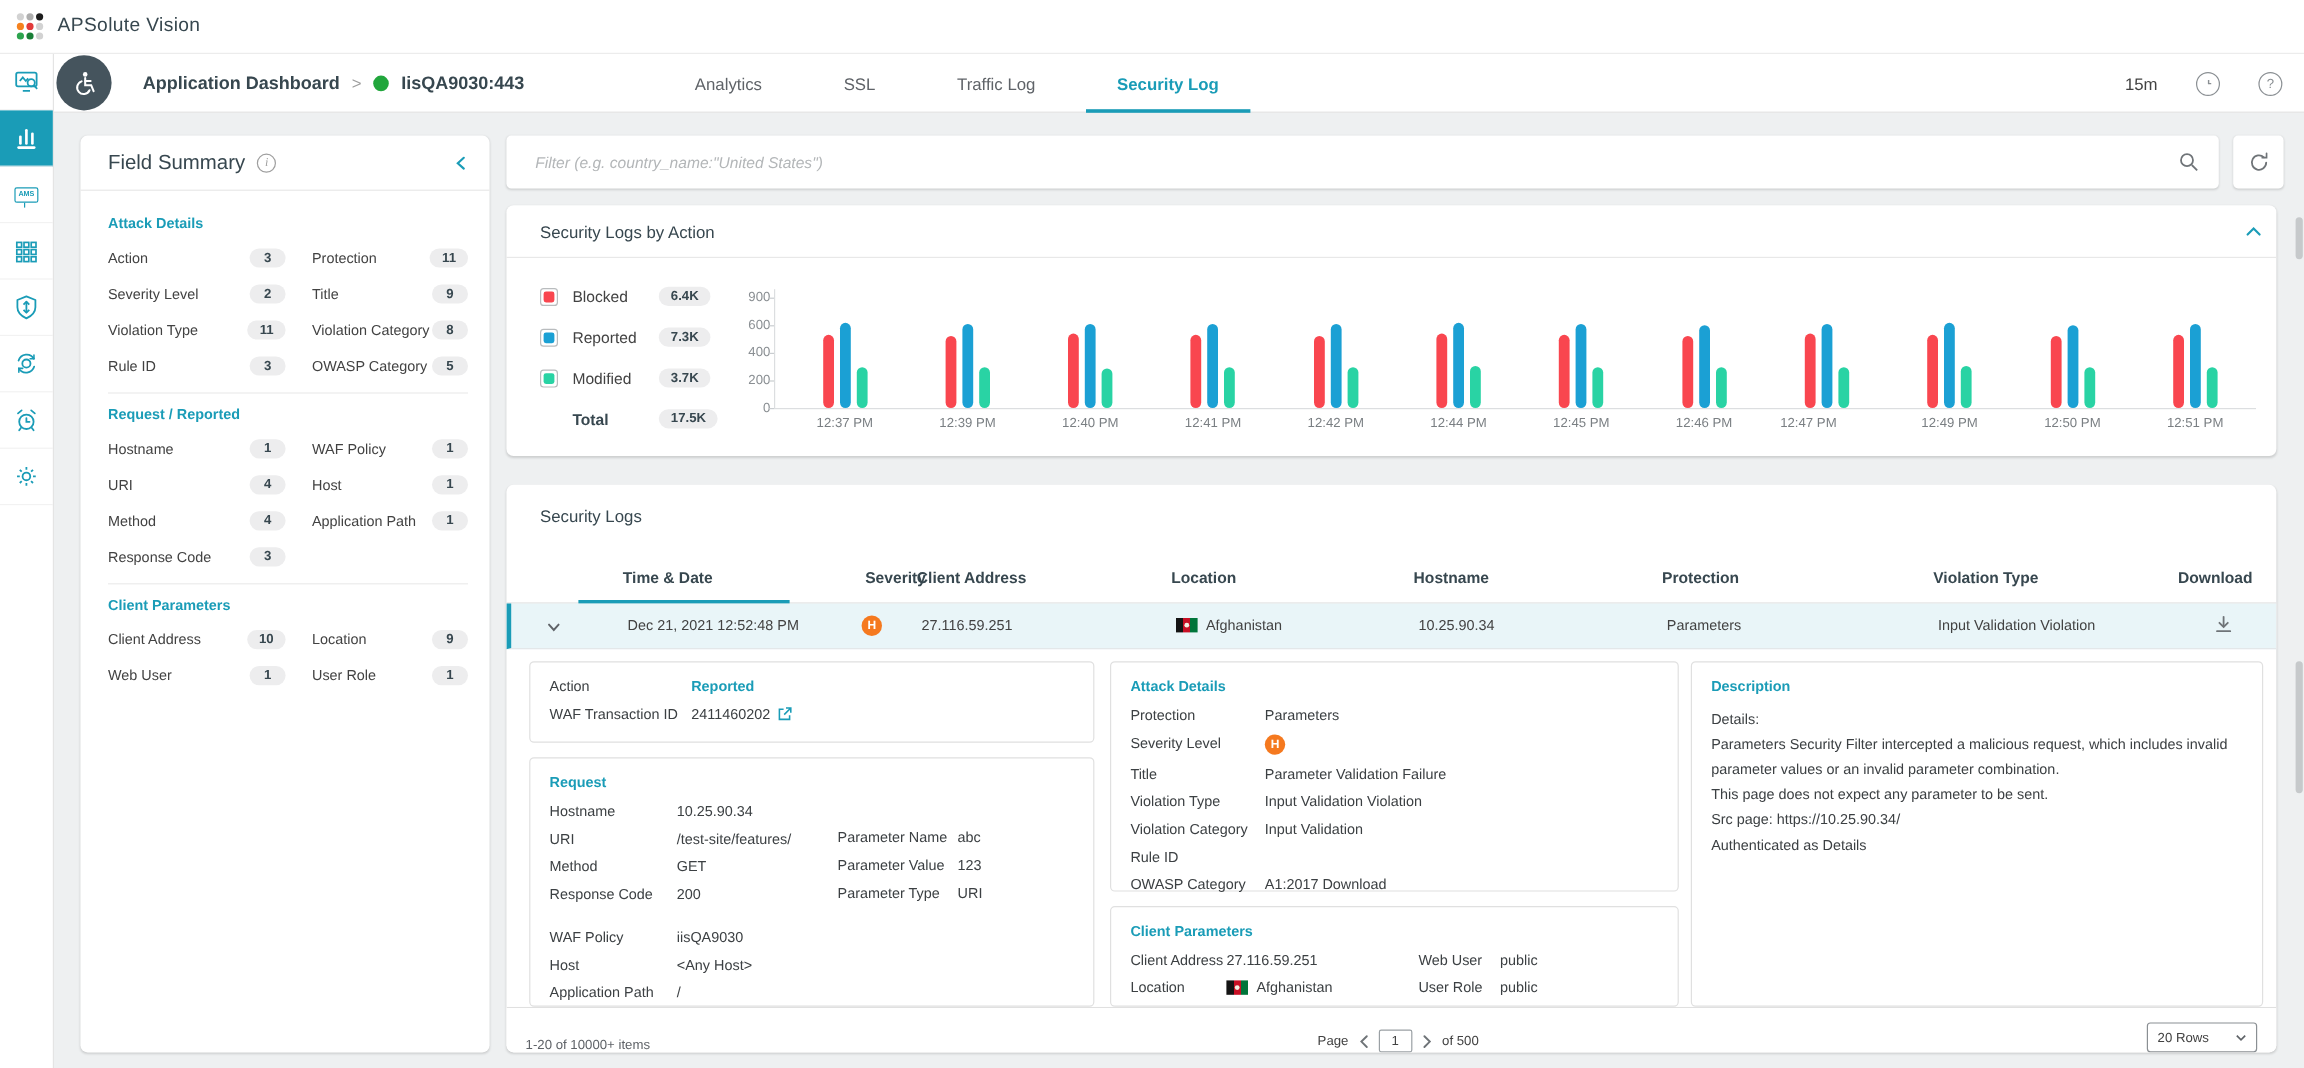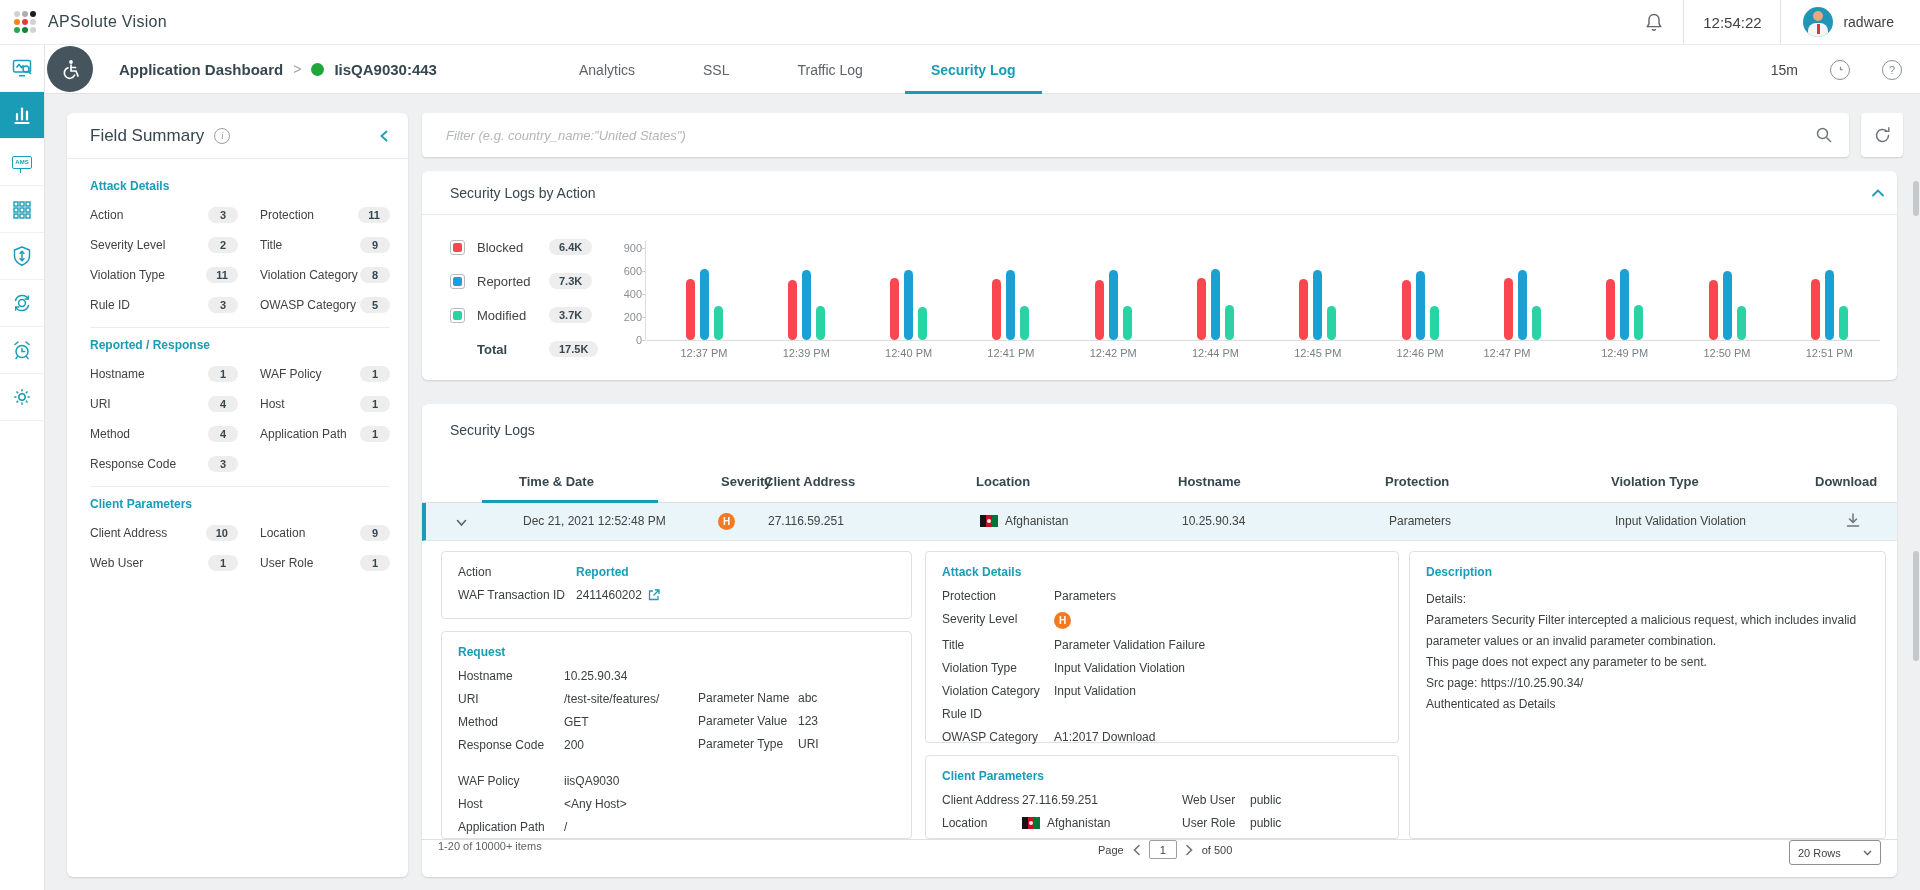--- a/index.html
+++ b/index.html
@@ -130,21 +130,21 @@
   .kv .v{display:flex;align-items:center;gap:6px;}
   .kv .v.link{color:var(--teal);font-weight:bold;}
   .kv.gap{margin-top:22px;}
   .lw118 .k{width:118px;} .lw106 .k{width:106px;} .lw100 .k{width:100px;}
   .lw112 .k{width:112px;} .lw80 .k{width:80px;} .lw68 .k{width:68px;}
   .two-col{display:flex;}
   .two-col .colA{width:240px;flex:none;}
   .two-col .colB{flex:1;}
   .desc-line{font-size:12px;color:var(--txt);line-height:21px;}
   .lfooter{position:absolute;left:0;bottom:0;width:1475px;height:38px;background:#fff;
-           border-top:1px solid var(--border);display:flex;align-items:flex-start;z-index:3;border-radius:0 0 6px 6px;}
+           border-top:1px solid var(--border);display:flex;align-items:flex-end;z-index:3;border-radius:0 0 6px 6px;}
   .items-text{margin-left:16px;font-size:11px;color:var(--muted);}
   .pager{position:absolute;left:676px;display:flex;align-items:center;gap:8px;font-size:11px;color:#424242;}
   .page-input{width:28px;height:19px;border:1px solid #9aa0a4;border-radius:2px;text-align:center;
               font-size:11px;color:#424242;font-family:"Liberation Sans",sans-serif;outline:none;padding:0;}
   .pg-btn{display:flex;cursor:pointer;}
   .rows-select{position:absolute;right:16px;height:25px;min-width:92px;border:1px solid #8a8f93;border-radius:3px;
                display:flex;align-items:center;justify-content:space-between;padding:0 8px;font-size:11px;
                color:#424242;cursor:pointer;gap:10px;}
   .dl-icon{cursor:pointer;}
   
@@ -159,39 +159,20 @@
       <i style="background:#aeaeae"></i>
       <i style="background:#1d1d1d"></i>
     <i style="background:#f5821f"></i>
       <i style="background:#e23b3b"></i>
       <i style="background:#d2d2d2"></i>
     <i style="background:#2da44e"></i>
       <i style="background:#1a7f37"></i>
       <i style="background:#d2d2d2"></i>
   </div>
   <div class="app-title">APSolute Vision</div>
-  <div class="top-right">
-    <div class="top-cell bell-cell">
-      <svg width="20" height="21" viewBox="0 0 20 21" fill="none" stroke="#5f6368" stroke-width="1.4">
-        <path d="M10 2.5c-3 0-5 2.2-5 5v4.2L3.4 14.6h13.2L15 11.7V7.5c0-2.8-2-5-5-5z"></path>
-        <path d="M8.3 17a1.8 1.8 0 0 0 3.4 0"></path>
-      </svg>
-    </div>
-    <div class="divider"></div>
-    <div class="top-cell time-cell">12:54:22</div>
-    <div class="divider"></div>
-    <div class="top-cell user-cell">
-      <span class="avatar">
-          <span class="head"></span>
-          <span class="body"></span>
-          <span class="tie"></span>
-        </span>
-      <span class="username">radware</span>
-    </div>
-  </div>
 </header>
 
 <div class="subbar">
   <div class="a11y">
     <svg width="24" height="24" viewBox="0 0 24 24" fill="none" stroke="#fff" stroke-width="1.7" stroke-linecap="round">
       <circle cx="13" cy="5" r="1.9" fill="#fff" stroke="none"></circle>
       <path d="M13 8v6h5l2 5"></path>
         <path d="M13 10.5h4.5"></path>
       <path d="M10 10.8a5.4 5.4 0 1 0 6.6 7.4"></path>
     </svg>
@@ -338,21 +319,21 @@
             <span class="fs-label">Rule ID</span>
             <span class="pill">3</span>
           </div>
           <div class="fs-cell r">
             <span class="fs-label">OWASP Category</span>
             <span class="pill">5</span>
           </div>
         </div>
       </div>
       <div class="fs-section">
-        <div class="fs-sec-title">Reported / Response</div>
+        <div class="fs-sec-title">Request / Reported</div>
         <div class="fs-row">
           <div class="fs-cell l">
             <span class="fs-label">Hostname</span>
             <span class="pill">1</span>
           </div>
           <div class="fs-cell r">
             <span class="fs-label">WAF Policy</span>
             <span class="pill">1</span>
           </div>
         </div>

